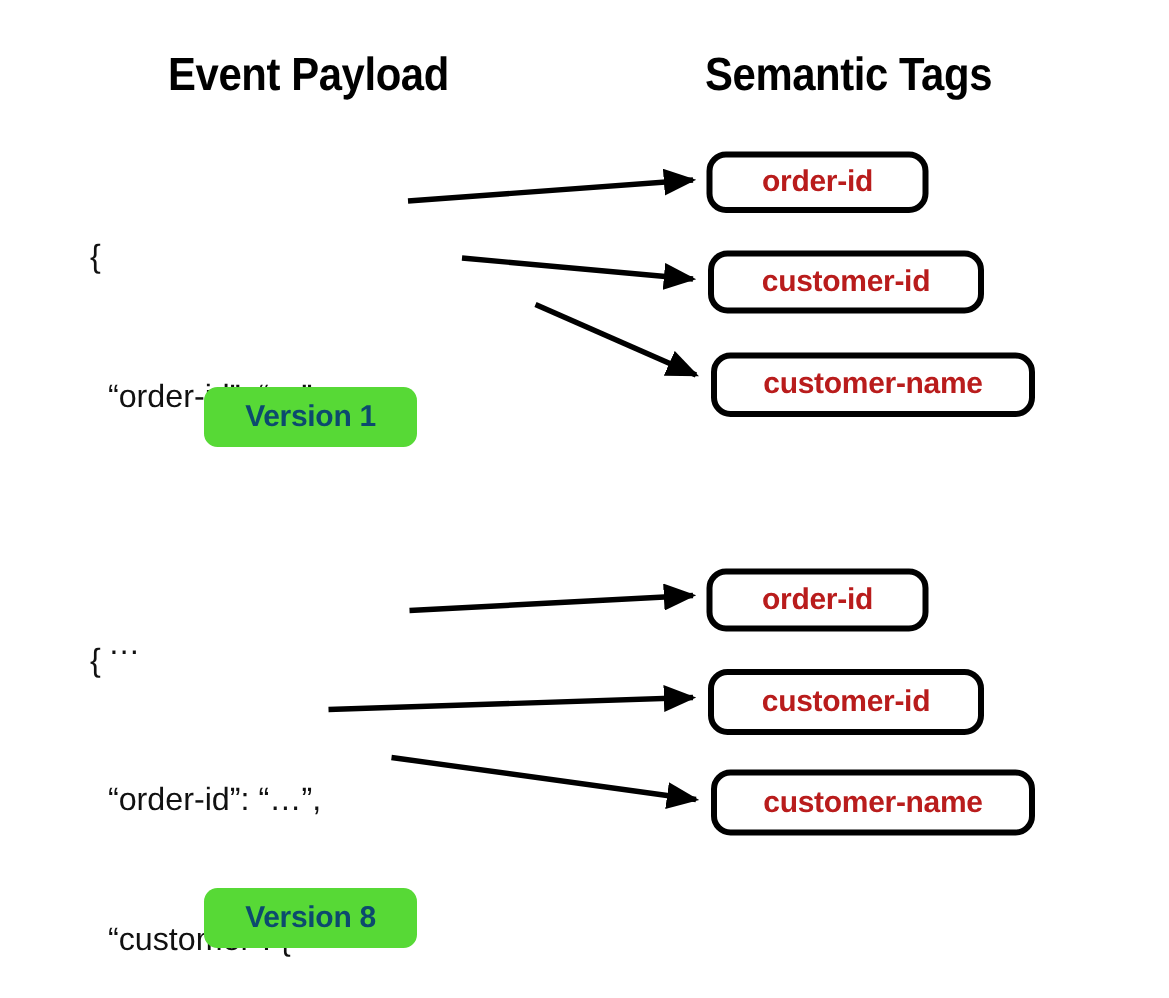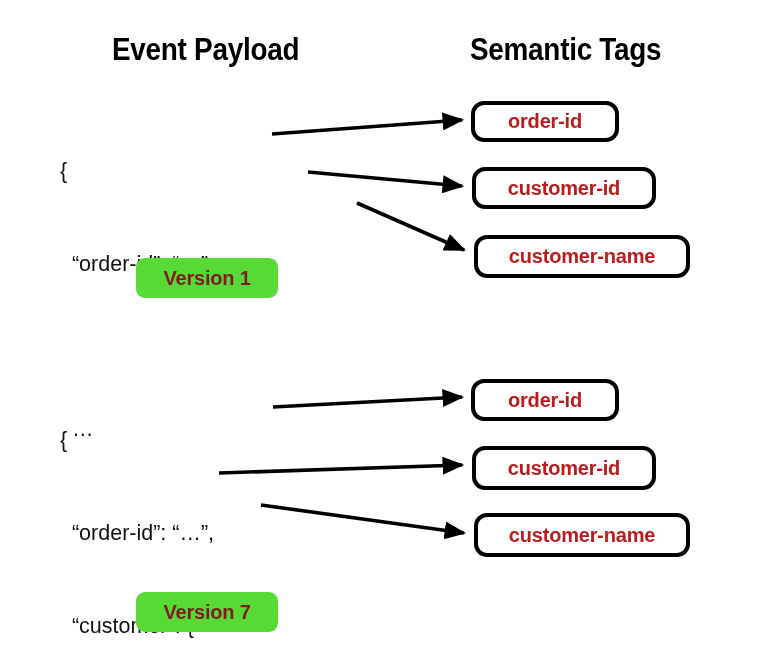--- a/index.html
+++ b/index.html
@@ -58,21 +58,21 @@
   .badge {
     position: absolute;
     background: #57d936;
     border-radius: 9px;
     display: flex;
     align-items: center;
     justify-content: center;
     font-family: "Liberation Sans", sans-serif;
     font-weight: 700;
     font-size: 20px;
-    color: #7f1d1d;
+    color: #0c4a6e;
     letter-spacing: -0.2px;
   }
   #badge-v1 { left: 136px; top: 258px; width: 142px; height: 40px; }
   #badge-v2 { left: 136px; top: 592px; width: 142px; height: 40px; }
 
   
   .pill {
     position: absolute;
     box-sizing: border-box;
     border: 4px solid #000000;
@@ -131,21 +131,21 @@
     <span class="line">{</span>
     <span class="line">  “order-id”: “…”,</span>
     <span class="line">  “customer”: {</span>
     
     
     
     
     
   </div>
 
-  <div class="badge" id="badge-v2">Version 7</div>
+  <div class="badge" id="badge-v2">Version 8</div>
 
   <div class="pill" id="pill-v2-order-id">order-id</div>
   <div class="pill" id="pill-v2-customer-id">customer-id</div>
   <div class="pill" id="pill-v2-customer-name">customer-name</div>
 
   <svg class="arrow-layer" viewBox="0 0 779 665">
     <defs>
       <marker id="arrowhead" markerWidth="6" markerHeight="5" refX="5.4" refY="2.5" orient="auto" markerUnits="strokeWidth">
         <path d="M0,0 L6,2.5 L0,5 z" fill="#000000"></path>
       </marker>

